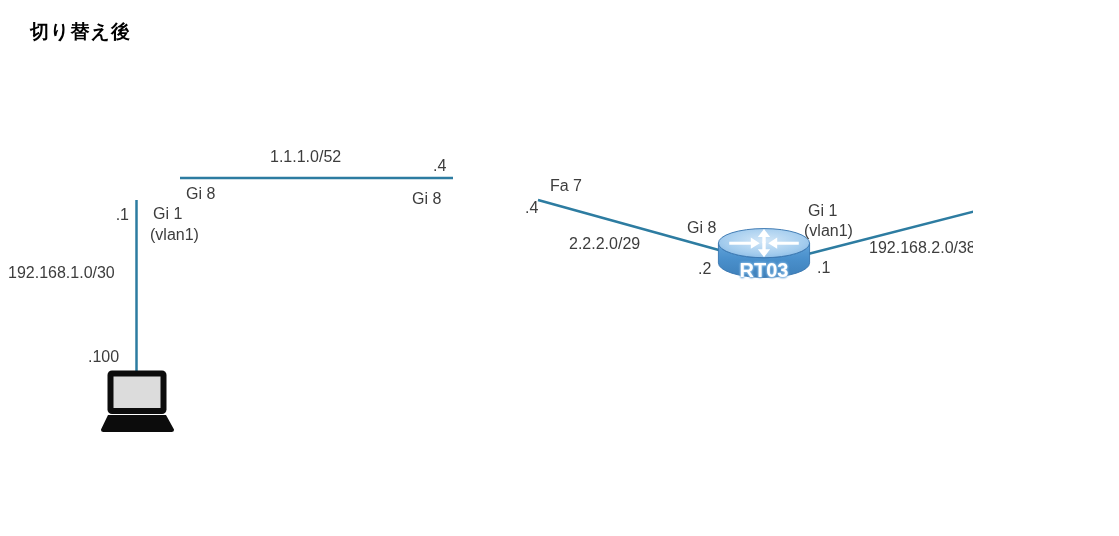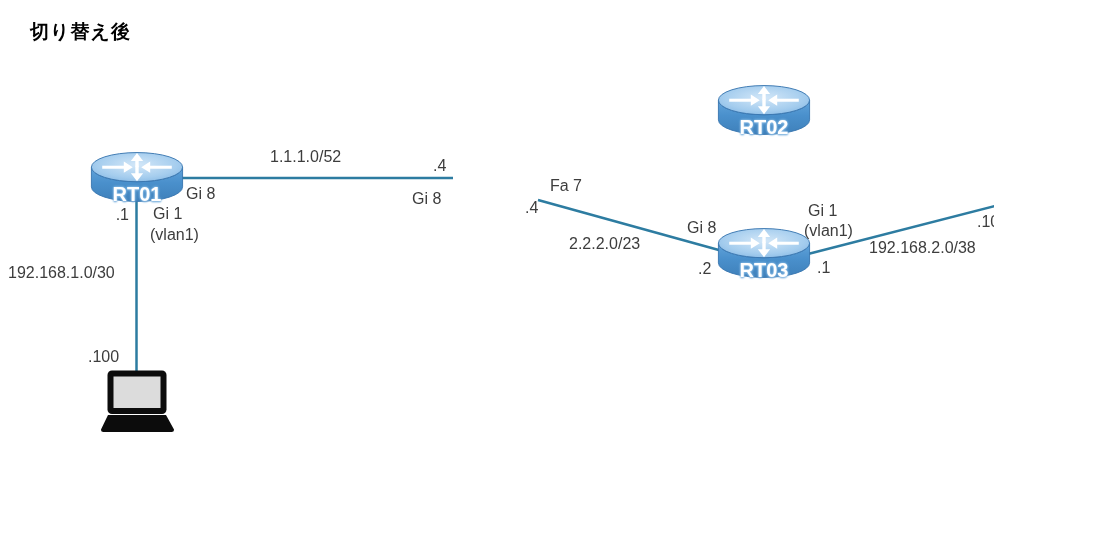--- a/index.html
+++ b/index.html
@@ -2,21 +2,20 @@
 <html style="--link: #2d7ca1; --text: #3d3d3d; --router_blue: #4a90cc; --router_top_blue: #9fc9ec; --laptop_screen: #dcdcdc; --laptop_body: #0c0c0c;"><head>
 <meta charset="utf-8">
 <style>
   html,body{margin:0;padding:0;background:#ffffff;}
   .canvas{
     position:relative;
     width:973px;height:536px;
     background:#ffffff;
     font-family:"Liberation Sans","DejaVu Sans",sans-serif;
     overflow:hidden;
-    padding-left:21px;
   }
   .title{
     position:absolute;left:30px;top:19px;margin:0;
     font-size:19px;font-weight:700;color:#000000;
     letter-spacing:1px;
   }
   svg.links-layer{position:absolute;left:0;top:0;z-index:1;}
   .link-line{stroke:var(--link,#2d7ca1);stroke-width:2.5;fill:none;}
   .device{position:absolute;z-index:2;}
   .router{width:94px;height:54px;}
@@ -80,32 +79,20 @@
 
   <h1 class="title">切り替え後</h1>
 
   <svg class="links-layer" width="1119" height="536">
     <line class="link-line" x1="180" y1="178" x2="453" y2="178"></line>
     <line class="link-line" x1="136.5" y1="200" x2="136.5" y2="371"></line>
     <line class="link-line" x1="538" y1="200" x2="726" y2="252"></line>
     <line class="link-line" x1="808" y1="254" x2="1007" y2="203"></line>
   </svg>
 
-  <div class="device router" style="left:90px;top:150px">
-    <svg viewBox="0 0 100 56">
-        <use href="#router-sym"></use>
-      </svg>
-    <span class="router-label">RT01</span>
-  </div>
-  <div class="device router" style="left:717px;top:83px">
-    <svg viewBox="0 0 100 56">
-        <use href="#router-sym"></use>
-      </svg>
-    <span class="router-label">RT02</span>
-  </div>
   <div class="device router" style="left:717px;top:226px">
     <svg viewBox="0 0 100 56">
         <use href="#router-sym"></use>
       </svg>
     <span class="router-label">RT03</span>
   </div>
 
   <div class="device laptop" style="left:100px;top:370px">
     <svg viewBox="0 0 75 62">
         <use href="#laptop-sym"></use>
@@ -124,21 +111,21 @@
   <div class="lbl" style="left:153px;top:204px">Gi 1</div>
   <div class="lbl" style="left:150px;top:225px">(vlan1)</div>
   <div class="lbl" style="left:8px;top:263px">192.168.1.0/30</div>
   <div class="lbl" style="left:88px;top:347px">.100</div>
 
   <div class="lbl" style="left:433px;top:156px">.4</div>
   <div class="lbl" style="left:412px;top:189px">Gi 8</div>
   <div class="lbl" style="left:550px;top:176px">Fa 7</div>
   <div class="lbl" style="left:525px;top:198px">.4</div>
 
-  <div class="lbl" style="left:569px;top:234px">2.2.2.0/23</div>
+  <div class="lbl" style="left:569px;top:234px">2.2.2.0/29</div>
   <div class="lbl" style="left:687px;top:218px">Gi 8</div>
   <div class="lbl" style="left:698px;top:259px">.2</div>
 
   <div class="lbl" style="left:808px;top:201px">Gi 1</div>
   <div class="lbl" style="left:804px;top:221px">(vlan1)</div>
   <div class="lbl" style="left:817px;top:258px">.1</div>
   <div class="lbl" style="left:869px;top:238px">192.168.2.0/38</div>
   <div class="lbl" style="left:977px;top:212px">.100</div>
 
 </div>

